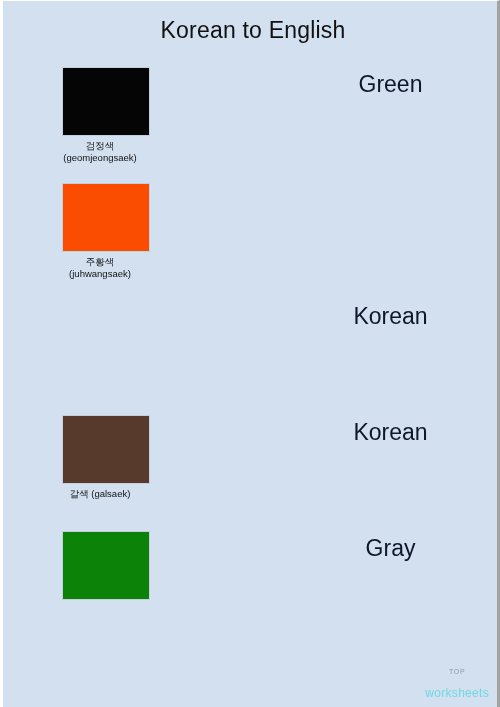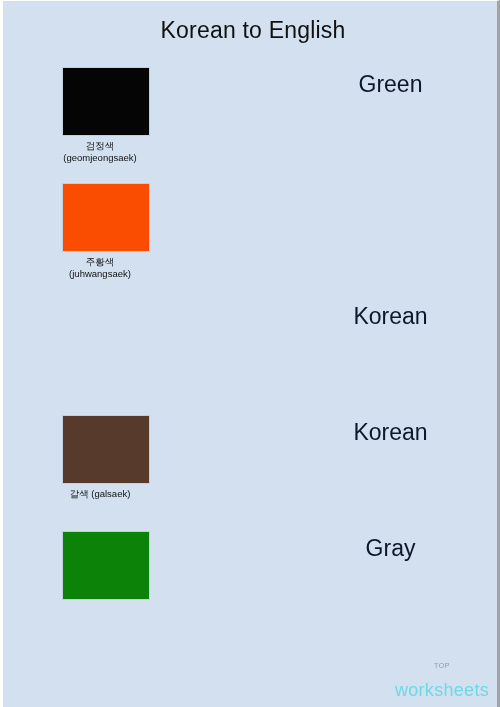--- a/index.html
+++ b/index.html
@@ -82,21 +82,21 @@
     text-align: center;
     line-height: 1;
   }
   .brand-top {
     font-size: 7px;
     letter-spacing: 0.6px;
     color: #8f9aa4;
     margin-bottom: 1px;
   }
   .brand-main {
-    font-size: 18px;
+    font-size: 12px;
     letter-spacing: 0.3px;
     color: #6fd8e6;
     margin-top: 12px;
   }
 </style>
 </head>
 <body>
 
 <div class="page" style="background-color: rgb(210, 224, 240);">
 

